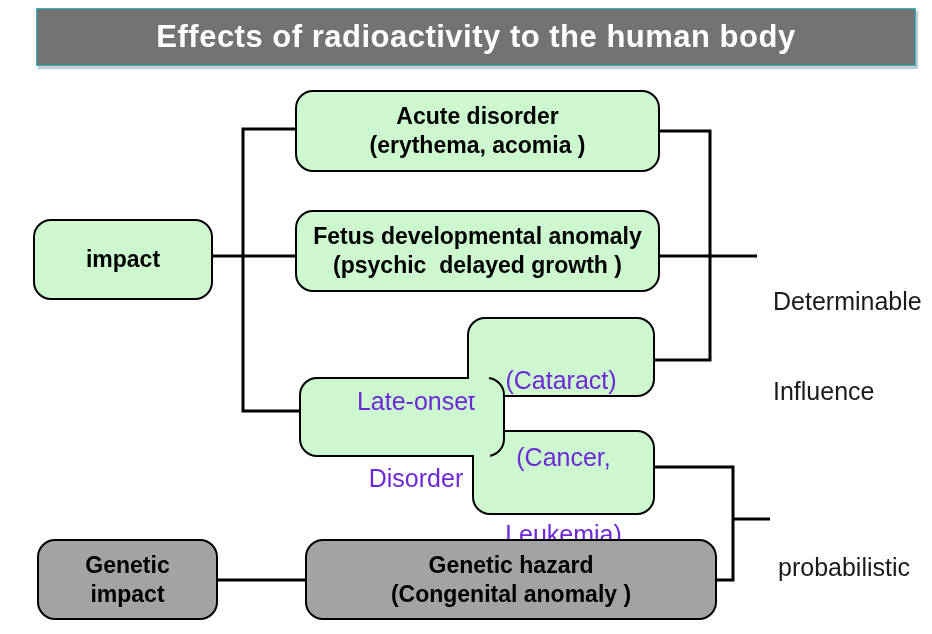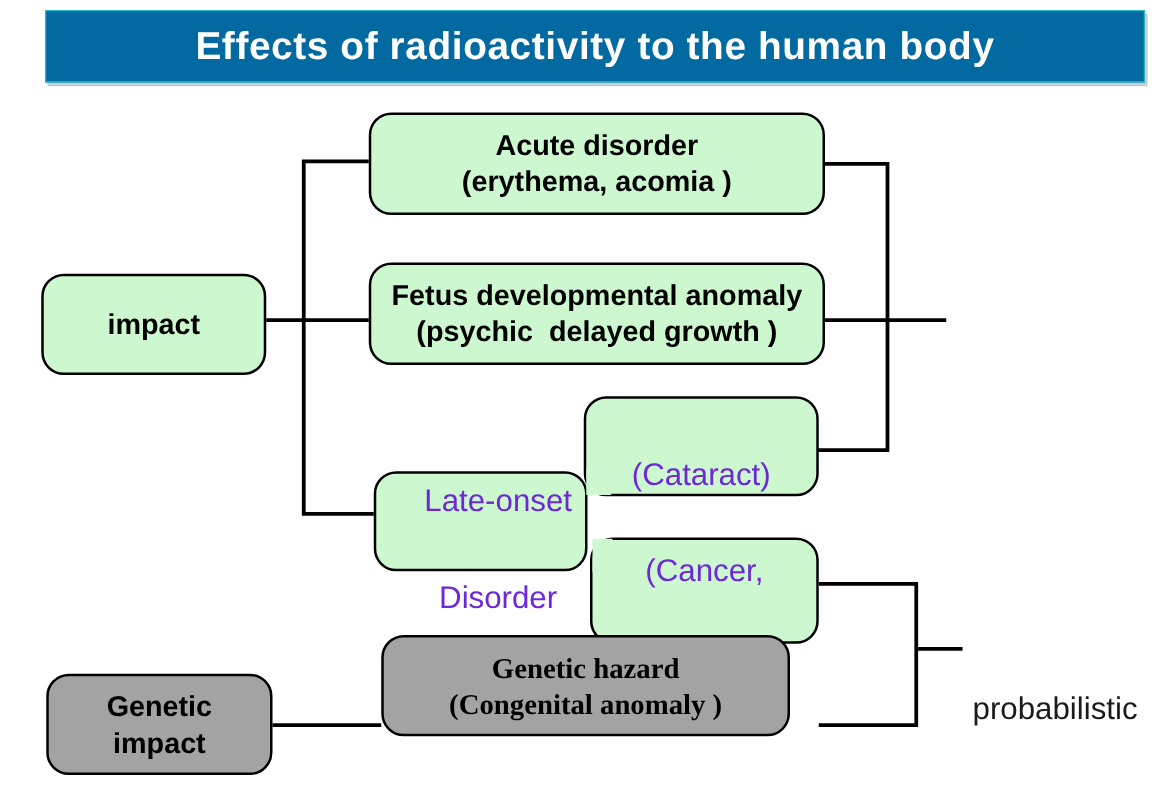--- a/index.html
+++ b/index.html
@@ -14,21 +14,21 @@
   .wires {
     position: absolute;
     left: 0; top: 0;
     width: 932px; height: 634px;
     z-index: 1;
   }
   .title-bar {
     position: absolute;
     left: 36px; top: 8px;
     width: 880px; height: 58px;
-    background: #0369a1;
+    background: #737373;
     border: 1px solid #27b9c4;
     box-shadow: 2px 3px 0 #c2cdd1;
     box-sizing: border-box;
     display: flex;
     align-items: center;
     justify-content: center;
     z-index: 2;
   }
   .title-bar span {
     color: #ffffff;
@@ -78,25 +78,25 @@
     color: #1a1a1a;
     font-size: 25px;
     line-height: 30px;
     font-weight: 400;
     white-space: pre-wrap;
   }
   
   #b-physical { left: 33px;  top: 219px; width: 180px; height: 81px; }
   #b-acute    { left: 295px; top: 90px;  width: 365px; height: 82px; }
   #b-fetus    { left: 295px; top: 210px; width: 365px; height: 82px; }
-  #b-late     { left: 299px; top: 377px; width: 171px; height: 80px; z-index: 3; padding-left: 28px; }
+  #b-late     { left: 299px; top: 377px; width: 206px; height: 80px; z-index: 3; padding-left: 28px; }
   #b-cataract { left: 467px; top: 317px; width: 188px; height: 80px; }
   #b-cancer   { left: 472px; top: 430px; width: 183px; height: 85px; }
   #b-gimpact  { left: 37px;  top: 539px; width: 181px; height: 81px; }
-  #b-ghazard  { left: 305px; top: 508px; width: 327px; height: 81px; font-family: Liberation Serif, serif; }
+  #b-ghazard  { left: 305px; top: 539px; width: 412px; height: 81px; }
   #patch1 { left: 469px; top: 375px; width: 20px; height: 21px; }
   #patch2 { left: 474px; top: 431px; width: 16px; height: 27px; }
   #lbl-determinable { left: 773px; top: 226px; }
   #lbl-probabilistic { left: 778px; top: 492px; }
 </style>
 </head>
 <body>
 
 <div class="stage">
 
@@ -154,19 +154,23 @@
   <div id="b-gimpact" class="box blue bold-text">
     <span>Genetic</span>
     <span>impact</span>
   </div>
 
   <div id="b-ghazard" class="box blue bold-text">
     <span>Genetic hazard</span>
     <span>(Congenital anomaly )</span>
   </div>
 
+  <div id="lbl-determinable" class="side-label">
+    <div>Determinable</div>
+    <div>Influence</div>
+  </div>
 
   <div id="lbl-probabilistic" class="side-label">
     <div>probabilistic</div>
     
   </div>
 
 </div>
 
 </body></html>

